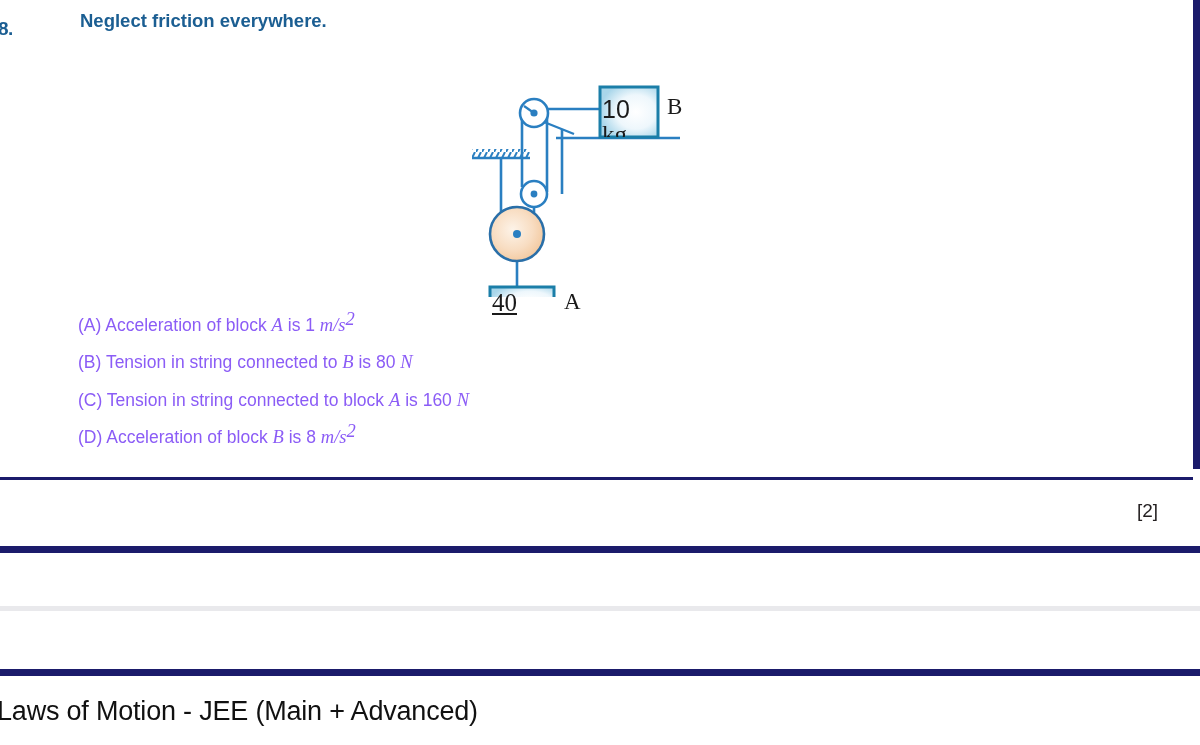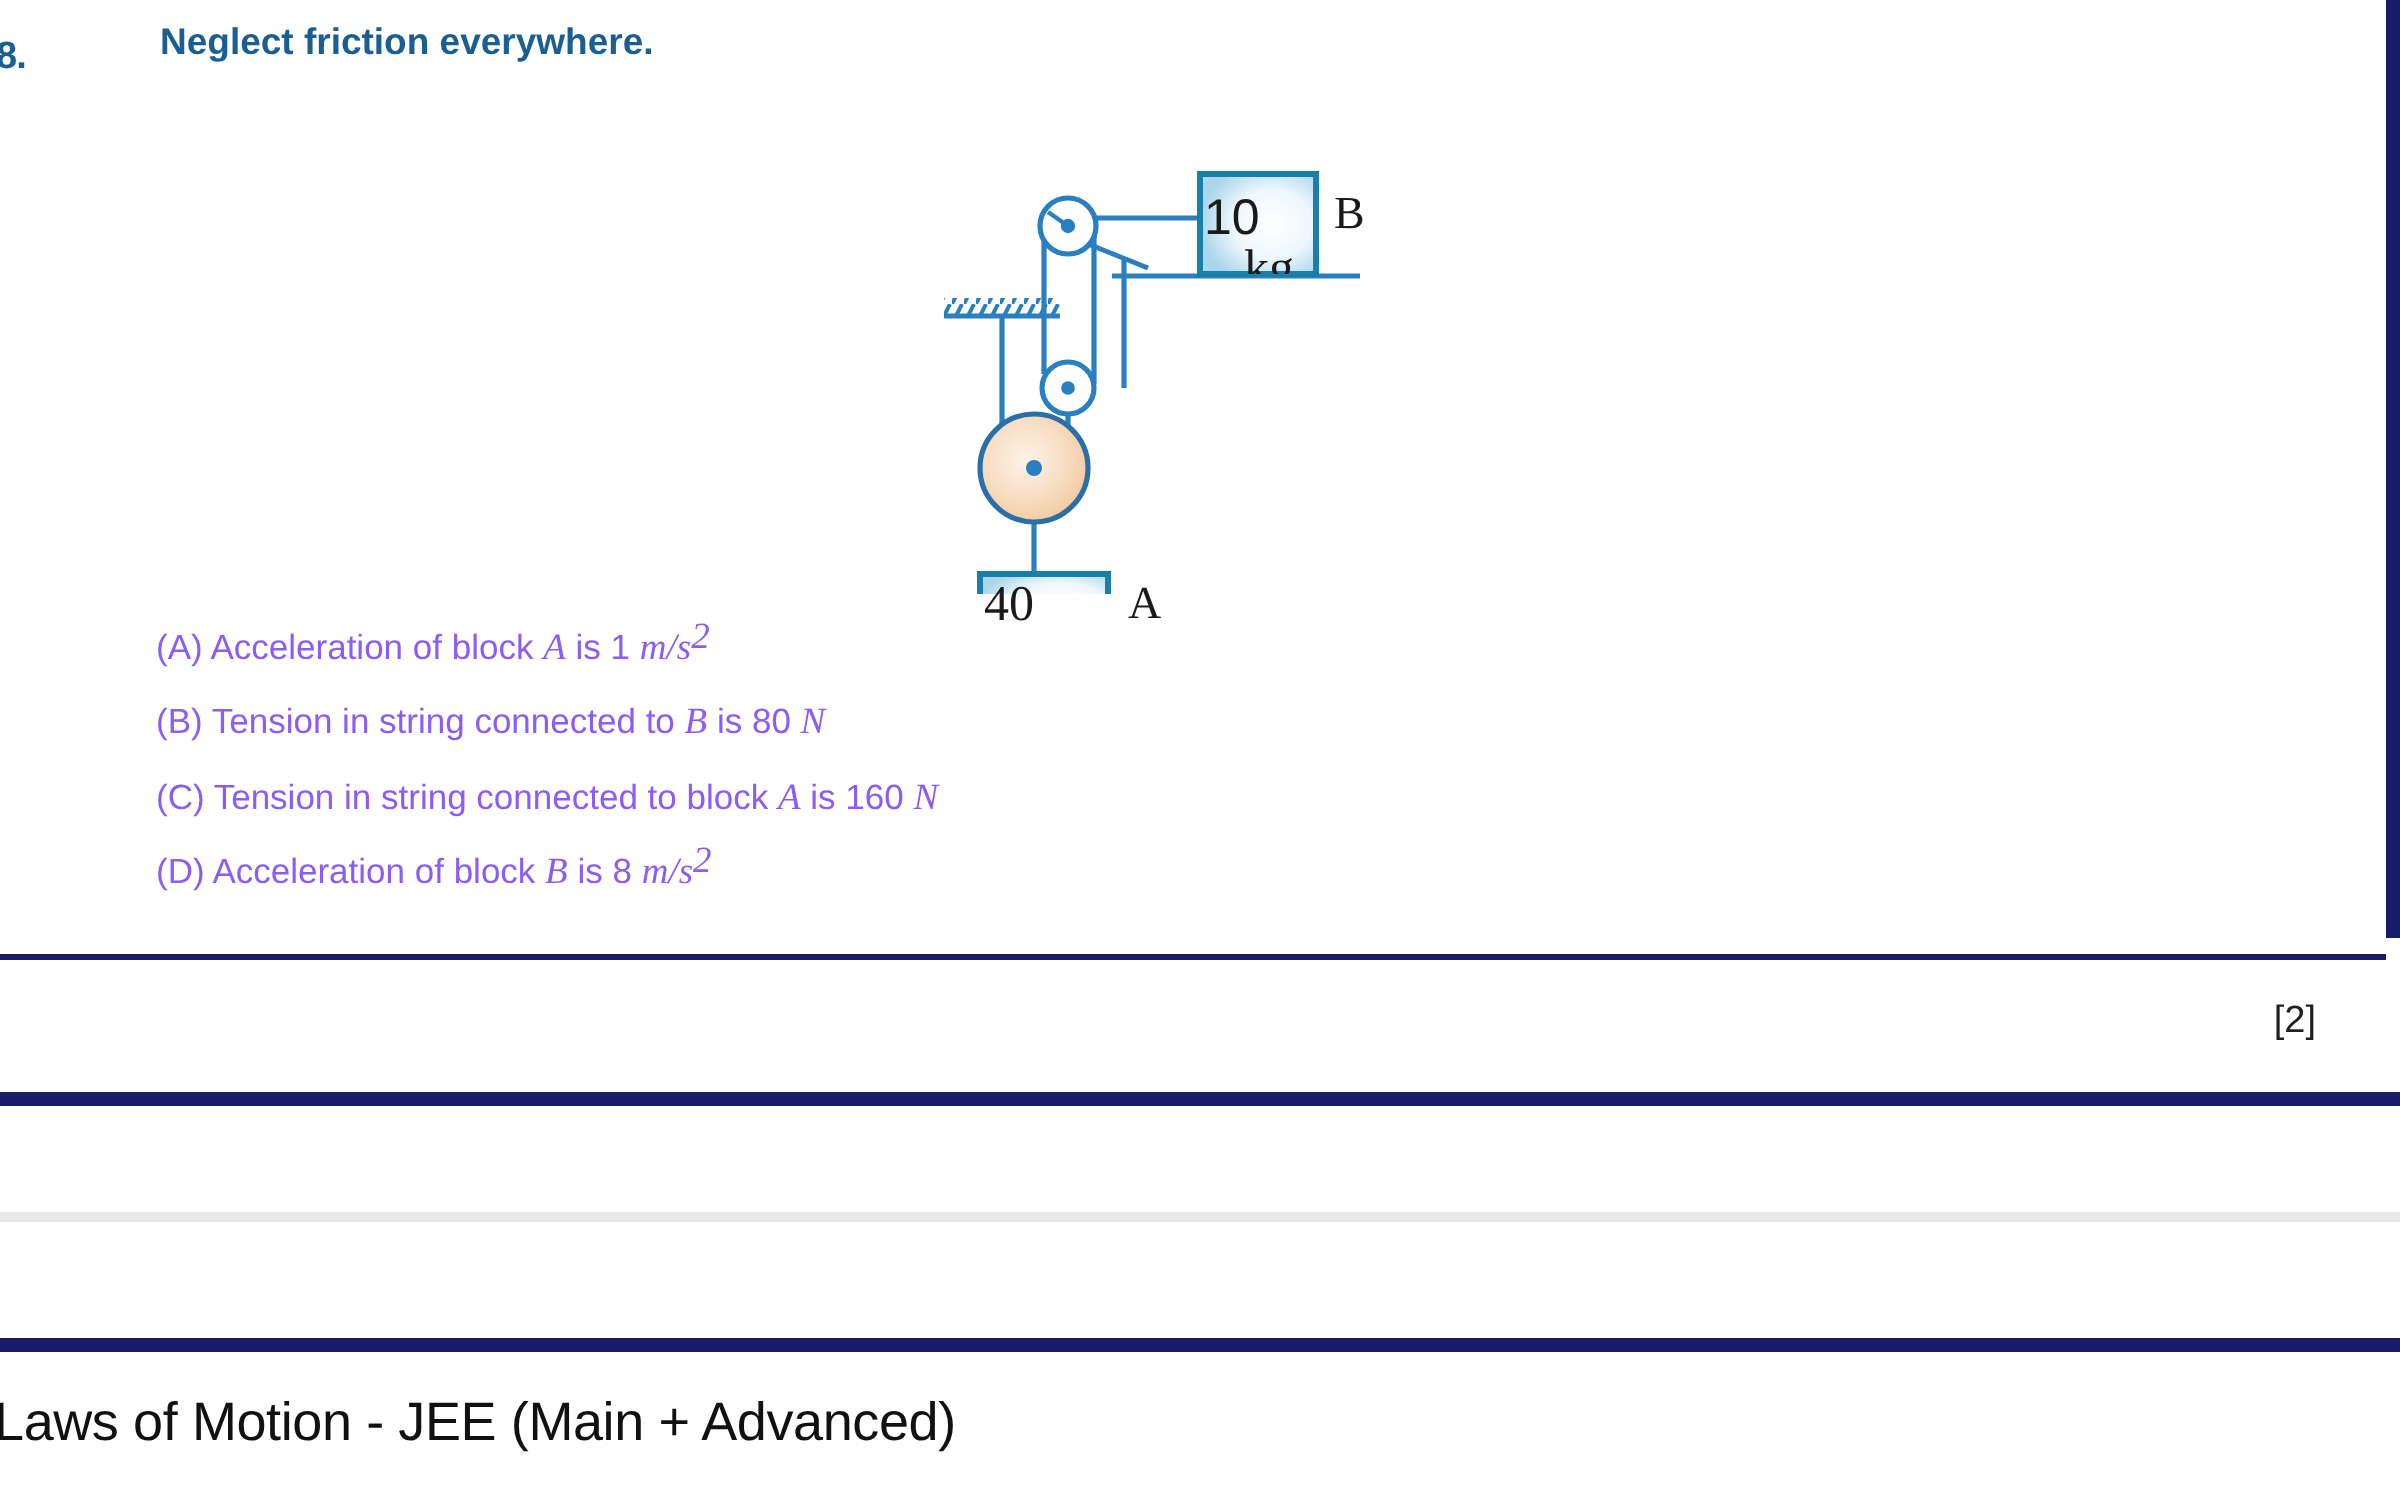--- a/index.html
+++ b/index.html
@@ -221,24 +221,24 @@
     <g>
       <rect x="148" y="5" width="58" height="50" fill="url(#blockGrad)" stroke="#1b7ea8" stroke-width="3"></rect>
     </g>
 
     <g>
       <rect x="38" y="205" width="64" height="27" fill="url(#blockGrad)" stroke="#1b7ea8" stroke-width="3"></rect>
     </g>
   </svg>
 
   <div style="position:absolute; left:150px; top:13px; font-family:Liberation Sans, sans-serif; font-size:25px; color:#1a1a1a;">10</div>
-  <div style="position:absolute; left:150px; top:40px; font-family:'Liberation Serif', serif; font-size:25px; color:#1a1a1a; overflow:hidden; height:15px; line-height:25px;padding-left:20px;">kg</div>
+  <div style="position:absolute; left:150px; top:40px; font-family:'Liberation Serif', serif; font-size:25px; color:#1a1a1a; overflow:hidden; height:15px; line-height:25px;">kg</div>
   <div style="position:absolute; left:215px; top:12px; font-family:'Liberation Serif', serif; font-size:23px; color:#1a1a1a;">B</div>
 
-  <div style="position:absolute; left:40px; top:207px; font-family:'Liberation Serif', serif; font-size:25px; color:#1a1a1a;">40</div>
+  <div style="position:absolute; left:40px; top:207px; font-family:'Liberation Serif', serif; font-size:25px; color:#1a1a1a;text-decoration:underline;">40</div>
   <div style="position:absolute; left:112px; top:207px; font-family:'Liberation Serif', serif; font-size:23px; color:#1a1a1a;">A</div>
 </div>
 
 <div class="options">
   <div class="row"><span>(A)</span> <span>Acceleration of block </span><i class="v">A</i><span> is 1 </span><i class="v">m/s</i><sup><i class="v">2</i></sup></div>
   <div class="row"><span>(B)</span> <span>Tension in string connected to </span><i class="v">B</i><span> is 80 </span><i class="v">N</i><sup><i class="v"></i></sup></div>
   <div class="row"><span>(C)</span> <span>Tension in string connected to block </span><i class="v">A</i><span> is 160 </span><i class="v">N</i><sup><i class="v"></i></sup></div>
   <div class="row"><span>(D)</span> <span>Acceleration of block </span><i class="v">B</i><span> is 8 </span><i class="v">m/s</i><sup><i class="v">2</i></sup></div>
 </div>
 

